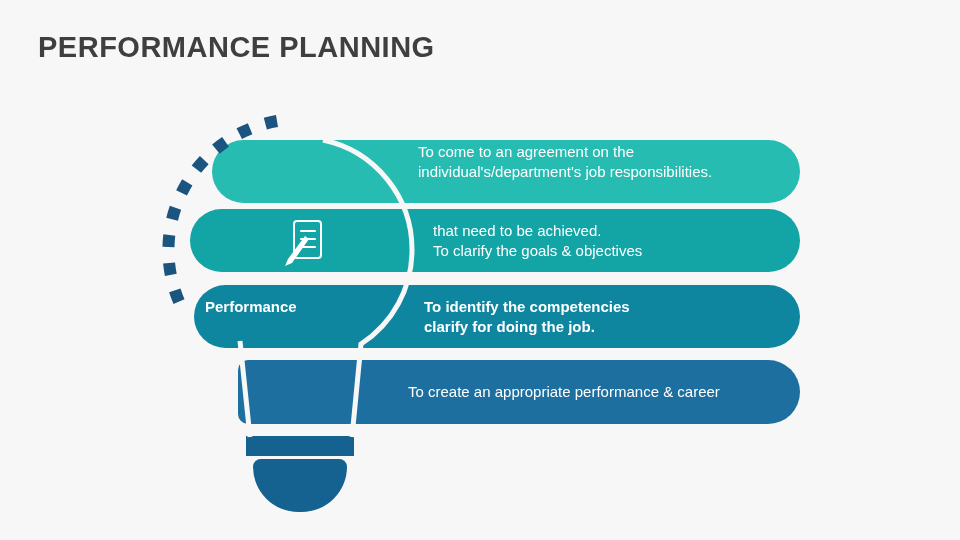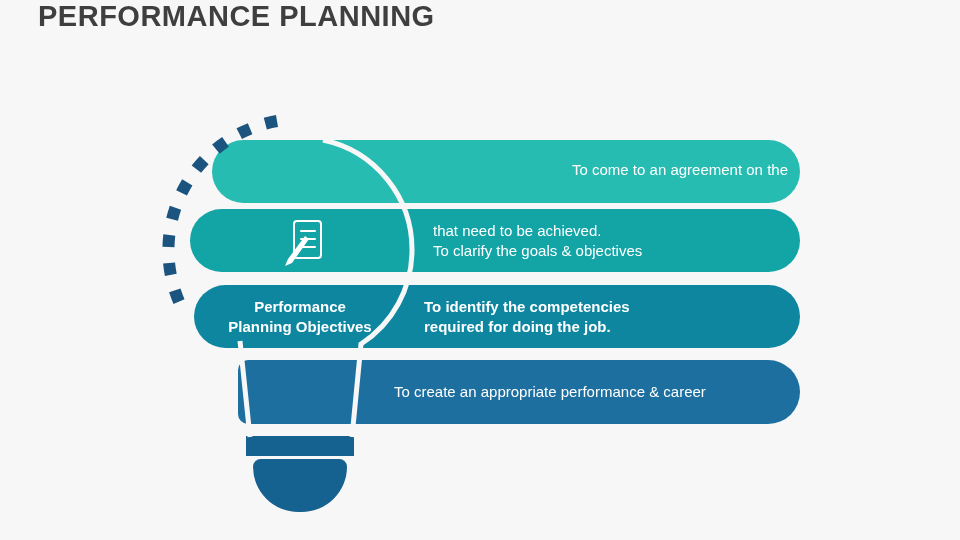--- a/index.html
+++ b/index.html
@@ -4,44 +4,44 @@
 <style>
   html,body{margin:0;padding:0;}
   .slide{
     position:relative;
     width:960px;height:540px;
     background:#F7F7F7;
     overflow:hidden;
     font-family:"Liberation Sans", sans-serif;
   }
   .title{
-    position:absolute;left:38px;top:0;margin:0;
+    position:absolute;left:38px;top:31px;margin:0;
     font-size:29px;font-weight:700;color:#3F3F3F;letter-spacing:0.5px;
   }
   .subtitle{
     position:absolute;left:38px;top:60px;margin:0;
     font-size:19px;font-weight:400;color:#212121;
   }
   .bar{position:absolute;border-radius:32px;}
   .bar1{left:212px;top:140px;width:588px;height:63px;}
   .bar2{left:190px;top:209px;width:610px;height:63px;}
   .bar3{left:194px;top:285px;width:606px;height:63px;}
   .bar4{left:238px;top:360px;width:562px;height:64px;border-radius:10px 32px 32px 10px;}
   .bar-text{
     position:absolute;display:flex;flex-direction:column;justify-content:center;
     color:#FFFFFF;font-size:15px;line-height:20px;
   }
   .bar-text .line{display:block;}
-  .t1{left:418px;top:132px;height:75px;width:370px;text-align:right;}
+  .t1{left:418px;top:124px;height:75px;width:370px;}
   .t2{left:433px;top:209px;height:63px;width:340px;}
   .t3{left:424px;top:285px;height:63px;width:340px;font-weight:bold;}
-  .t4{left:394px;top:360px;height:64px;width:395px;}
+  .t4{left:408px;top:360px;height:64px;width:395px;}
   .bulb-label{
     position:absolute;left:205px;top:297px;width:190px;
-    text-align:center;color:#FFFFFF;font-weight:700;font-size:15px;line-height:20px;
+    color:#FFFFFF;font-weight:700;font-size:15px;line-height:20px;
   }
   .bulb-label span{display:block;}
   .neck{position:absolute;left:246px;top:436px;width:108px;height:20px;}
   .cap{position:absolute;left:253px;top:459px;width:94px;height:53px;border-radius:8px 8px 47px 47px;}
   .overlay{position:absolute;left:0;top:0;pointer-events:none;}
 </style>
 </head>
 <body>
 
 <div class="slide" style="background-color: rgb(247, 247, 247);">
@@ -66,32 +66,32 @@
         <rect x="294" y="221" width="27" height="37" rx="3"></rect>
         <line x1="301" y1="231" x2="315" y2="231"></line>
         <line x1="301" y1="239" x2="315" y2="239"></line>
         <line x1="301" y1="247" x2="315" y2="247"></line>
         <path d="M305 236 L288 259 L285 266 L292 263 L309 239 Z" fill="#FFFFFF" stroke="none"></path>
       </g>
     </svg>
 
     <div class="bulb-label">
       <span>Performance</span>
-      <span>Planning Objectives</span>
     </div>
 
     <div class="bar-text t1">
       <span class="line">To come to an agreement on the</span>
+      <span class="line">individual's/department's job responsibilities.</span>
     </div>
     <div class="bar-text t2">
       <span class="line">that need to be achieved.</span>
       <span class="line">To clarify the goals &amp; objectives</span>
     </div>
     <div class="bar-text t3">
       <span class="line">To identify the competencies</span>
-      <span class="line">required for doing the job.</span>
+      <span class="line">clarify for doing the job.</span>
     </div>
     <div class="bar-text t4">
       <span class="line">To create an appropriate performance &amp; career</span>
     </div>
 
   </div>
 </div>
 
 </body></html>

